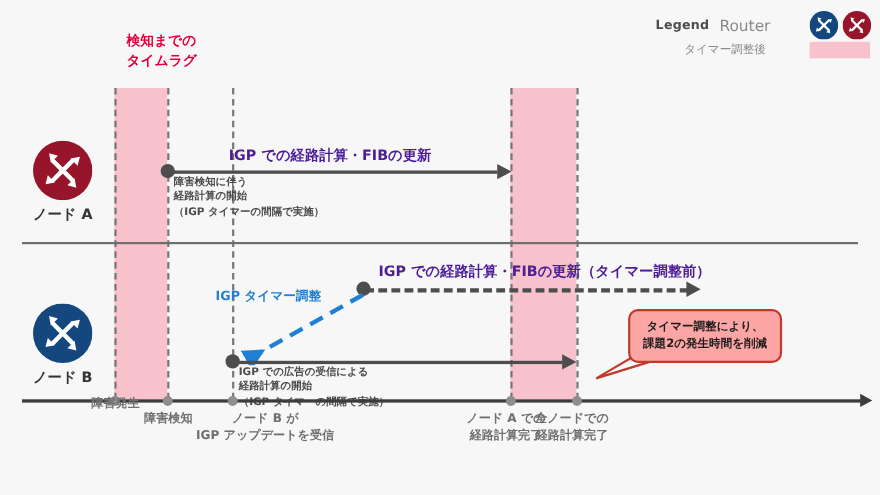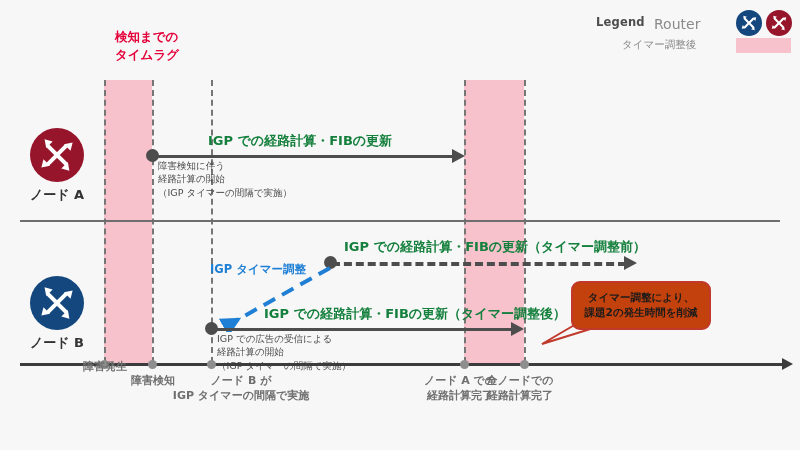--- a/index.html
+++ b/index.html
@@ -94,24 +94,24 @@
     border-top: 4px dashed #4d4d4d;
   }
   .tl-head {
     position: absolute; width: 0; height: 0;
     border-top: 7px solid transparent;
     border-bottom: 7px solid transparent;
     border-left: 13px solid #4d4d4d;
   }
   .tl-text {
     position: absolute; font-size: 13px; font-weight: bold;
-    color: #15803d; white-space: nowrap;
+    color: #4c1d95; white-space: nowrap;
   }
   .sub-text {
-    position: absolute; font-size: 9.5px; font-weight: normal;
+    position: absolute; font-size: 9.5px; font-weight: bold;
     color: #4a4a4a; line-height: 1.42; white-space: pre;
   }
 
   
   .red-head {
     position: absolute; font-size: 12.5px; font-weight: bold;
     color: #e4003a; line-height: 1.45; white-space: pre;
   }
   #red-left  { left: 88px;  top: 28px; margin-left: 27px; }
   #red-right { left: 404px; top: 42px; }
@@ -120,21 +120,21 @@
   .blue-label {
     position: absolute; font-size: 11.5px; font-weight: bold;
     color: #1f7fd4; white-space: nowrap;
   }
 
   
   #callout {
     position: absolute; left: 571px; top: 281px;
     width: 140px; padding: 7px 6px 8px;
     border: 2px solid #c0392b; border-radius: 9px;
-    background: #c2410c; text-align: center;
+    background: #fca5a5; text-align: center;
   }
   #callout .ct {
     font-size: 10.5px; font-weight: bold; color: #1b1b1b;
     line-height: 1.45; white-space: pre;
   }
 </style>
 </head>
 <body>
 
 <div id="stage">
@@ -232,34 +232,33 @@
       <path d="M21 73 L25 58 L37 70 Z"></path>
     </g>
   </svg>
   <div class="node-label" style="left:-3px; top:334px;">ノード B</div>
 
   <div class="tl-dot" style="left:324px; top:256px;"></div>
   <div class="tl-line-dash" style="left:332px; top:262px; width:294px;"></div>
   <div class="tl-head" style="left:624px; top:256px;"></div>
   <div class="tl-text" style="left:344px; top:238px;">IGP での経路計算・FIBの更新（タイマー調整前）</div>
 
-  <div class="blue-label" style="left:196px; top:262px;margin-left:14px;">IGP タイマー調整</div>
+  <div class="blue-label" style="left:196px; top:262px;">IGP タイマー調整</div>
   <svg class="abs" style="left:212px; top:262px; width:130px; height:70px;">
     <defs>
       <marker id="blueHead" markerWidth="5" markerHeight="5" refX="3.2" refY="2.5" orient="auto">
         <path d="M5,0 L5,5 L0,2.5 Z" fill="#1f7fd4"></path>
       </marker>
     </defs>
     <path d="M118 6 L18 62" stroke="#1f7fd4" stroke-width="4" stroke-dasharray="13,8" fill="none" marker-end="url(#blueHead)"></path>
   </svg>
 
   <div class="tl-dot" style="left:205px; top:322px;"></div>
   <div class="tl-line" style="left:211px; top:328px; width:300px;"></div>
   <div class="tl-head" style="left:511px; top:322px;"></div>
-  <div class="tl-text" style="left:264px; top:305px;">IGP での経路計算・FIBの更新（タイマー調整後）</div>
   <div class="sub-text" style="left:217px; top:332px;">IGP での広告の受信による
 経路計算の開始
 （IGP タイマーの間隔で実施）</div>
 
   <svg class="abs" style="left:540px; top:300px; width:80px; height:60px;">
     <path d="M72 3 L2 44 L60 26" stroke="#c0392b" stroke-width="2" fill="none"></path>
   </svg>
   <div id="callout">
     <div class="ct">タイマー調整により、
 課題2の発生時間を削減</div>
@@ -270,19 +269,19 @@
 
   <div class="axis-dot" style="left:100px; top:360px;"></div>
   <div class="axis-dot" style="left:148px; top:360px;"></div>
   <div class="axis-dot" style="left:207px; top:360px;"></div>
   <div class="axis-dot" style="left:460px; top:360px;"></div>
   <div class="axis-dot" style="left:520px; top:360px;"></div>
 
   <div class="axis-cap" style="left:70px;  top:360px; width:70px;">障害発生</div>
   <div class="axis-cap" style="left:118px; top:374px; width:70px;">障害検知</div>
   <div class="axis-cap" style="left:141px; top:374px; width:200px;">ノード B が
-IGP タイマーの間隔で実施</div>
+IGP アップデートを受信</div>
   <div class="axis-cap" style="left:410px; top:374px; width:100px;">ノード A での
 経路計算完了</div>
   <div class="axis-cap" style="left:470px; top:374px; width:100px;">全ノードでの
 経路計算完了</div>
 
 </div>
 
 </body></html>

